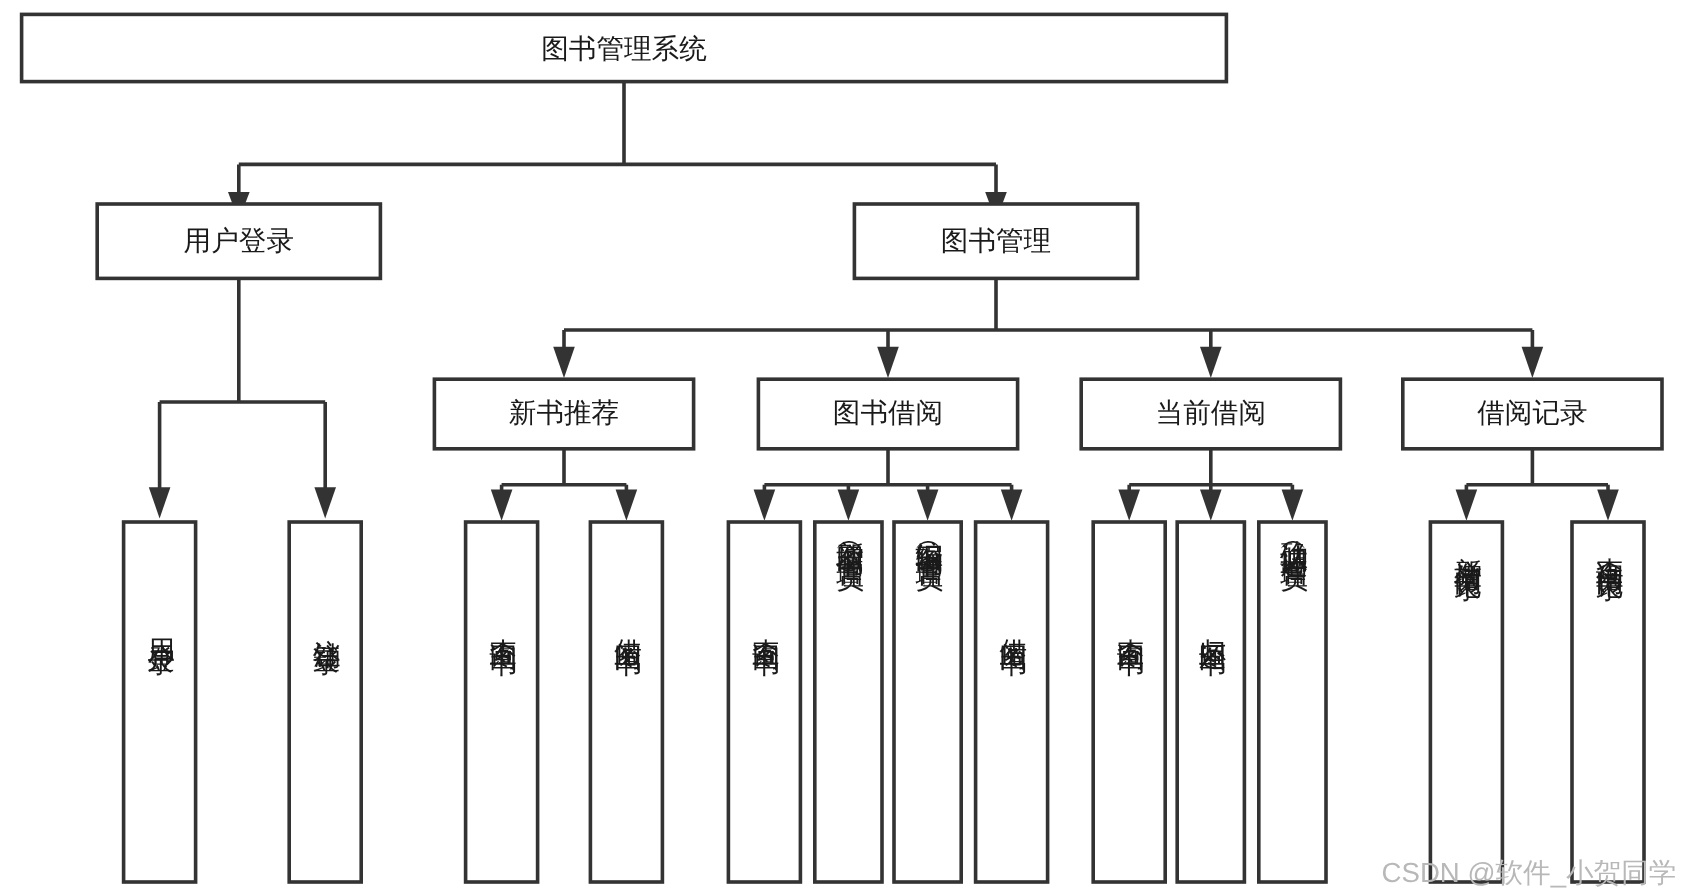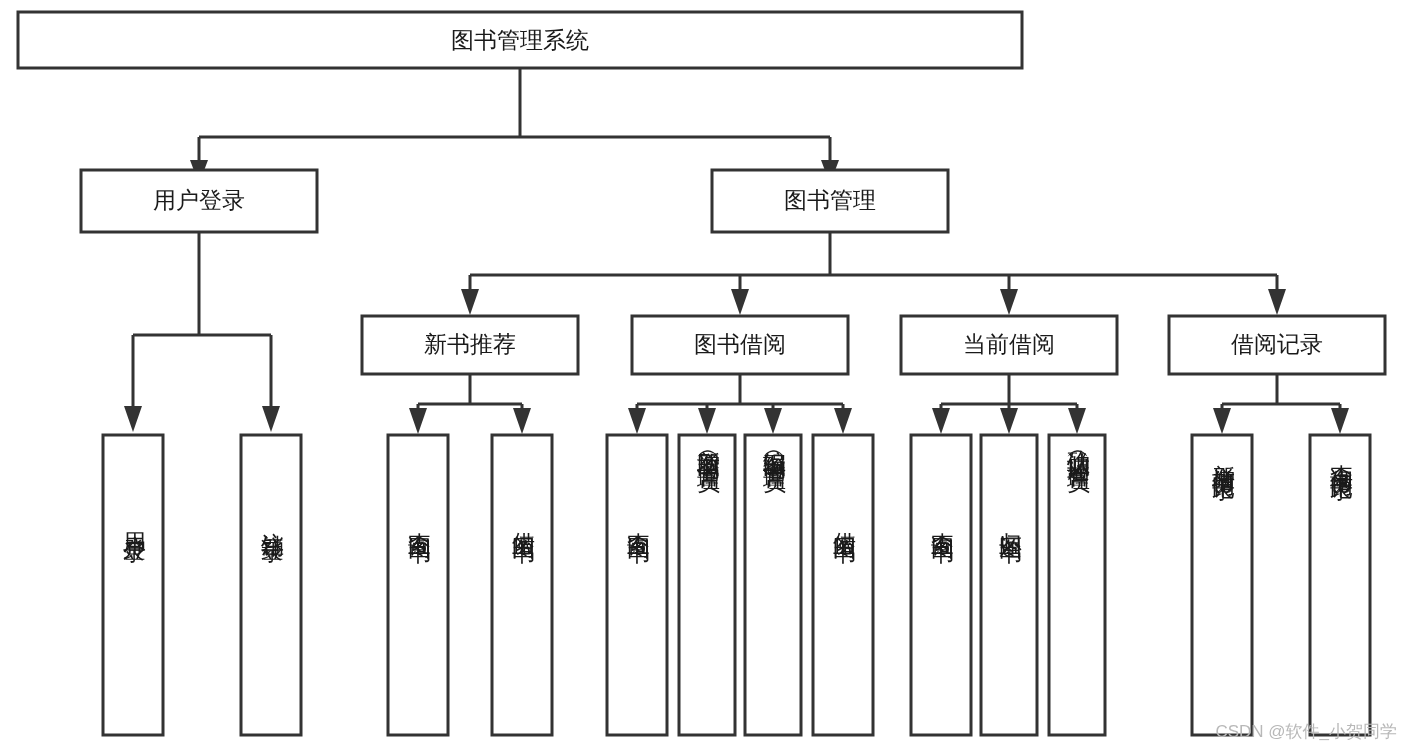--- a/index.html
+++ b/index.html
@@ -46,21 +46,21 @@
   }
   .arrow-head {
     fill: #333333;
     stroke: none;
   }
   .watermark {
     position: absolute;
     right: 8px;
     bottom: 4px;
     font-family: "Liberation Sans", "DejaVu Sans", sans-serif;
-    font-size: 17px;
+    font-size: 23px;
     color: #b8b8b8;
     white-space: nowrap;
     pointer-events: none;
   }
 </style>
 </head>
 <body>
 
 <svg id="diagram" viewBox="0 0 1405 747" xmlns="http://www.w3.org/2000/svg">
 

